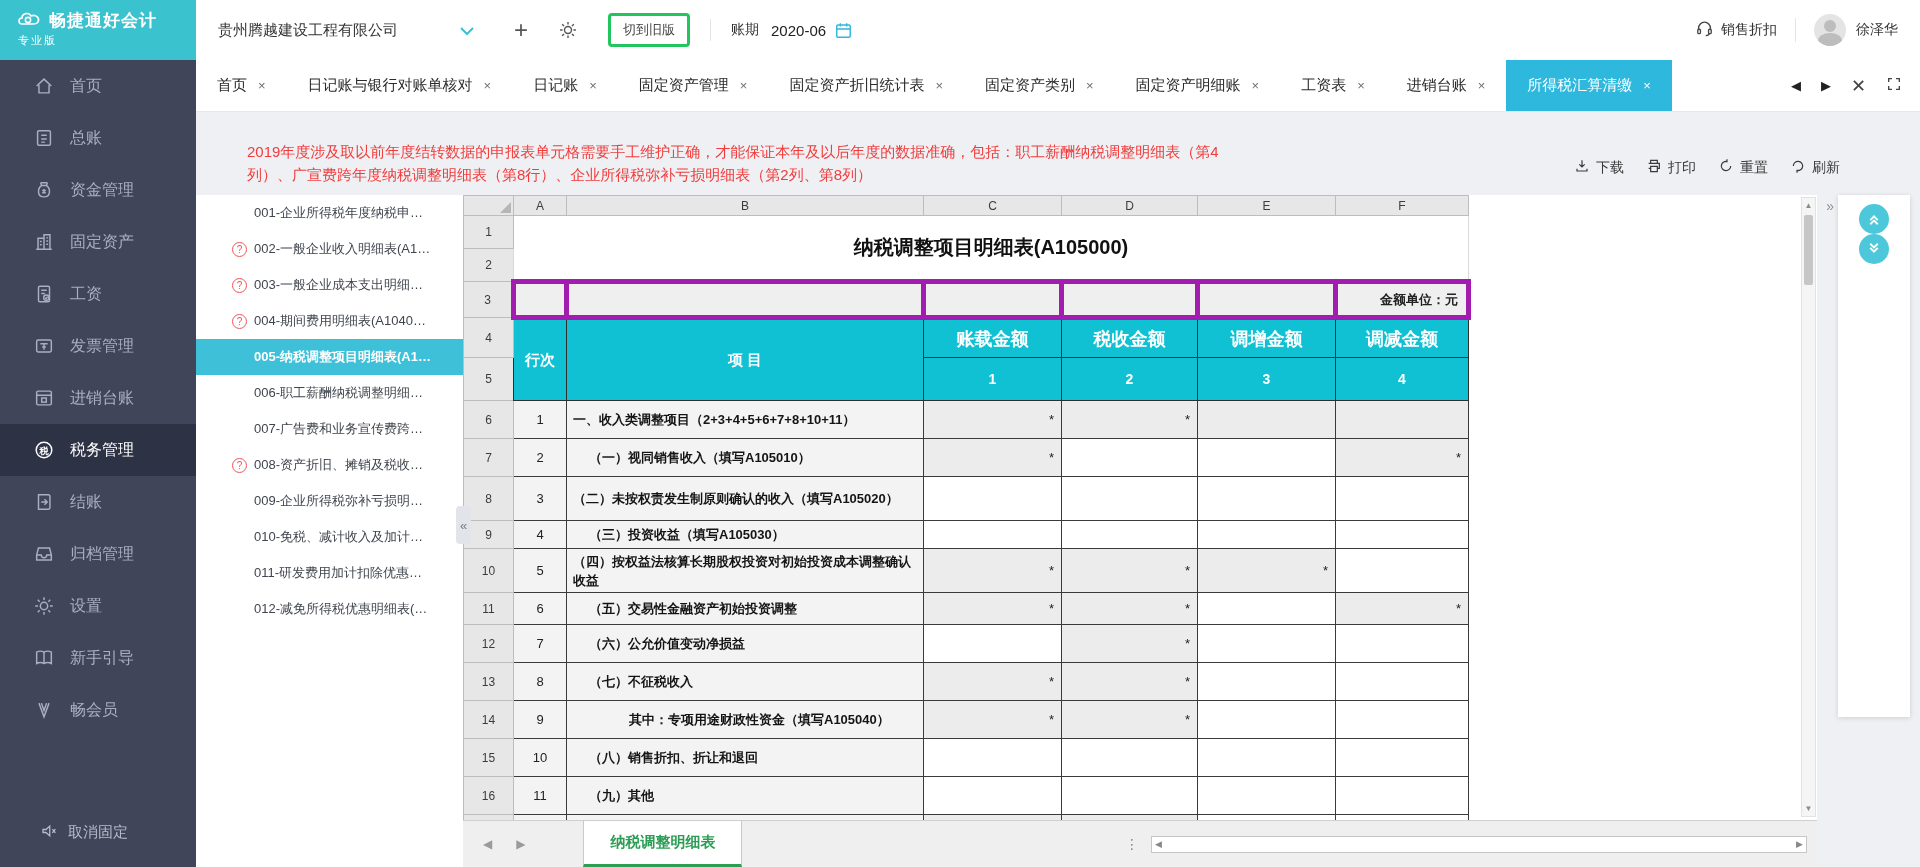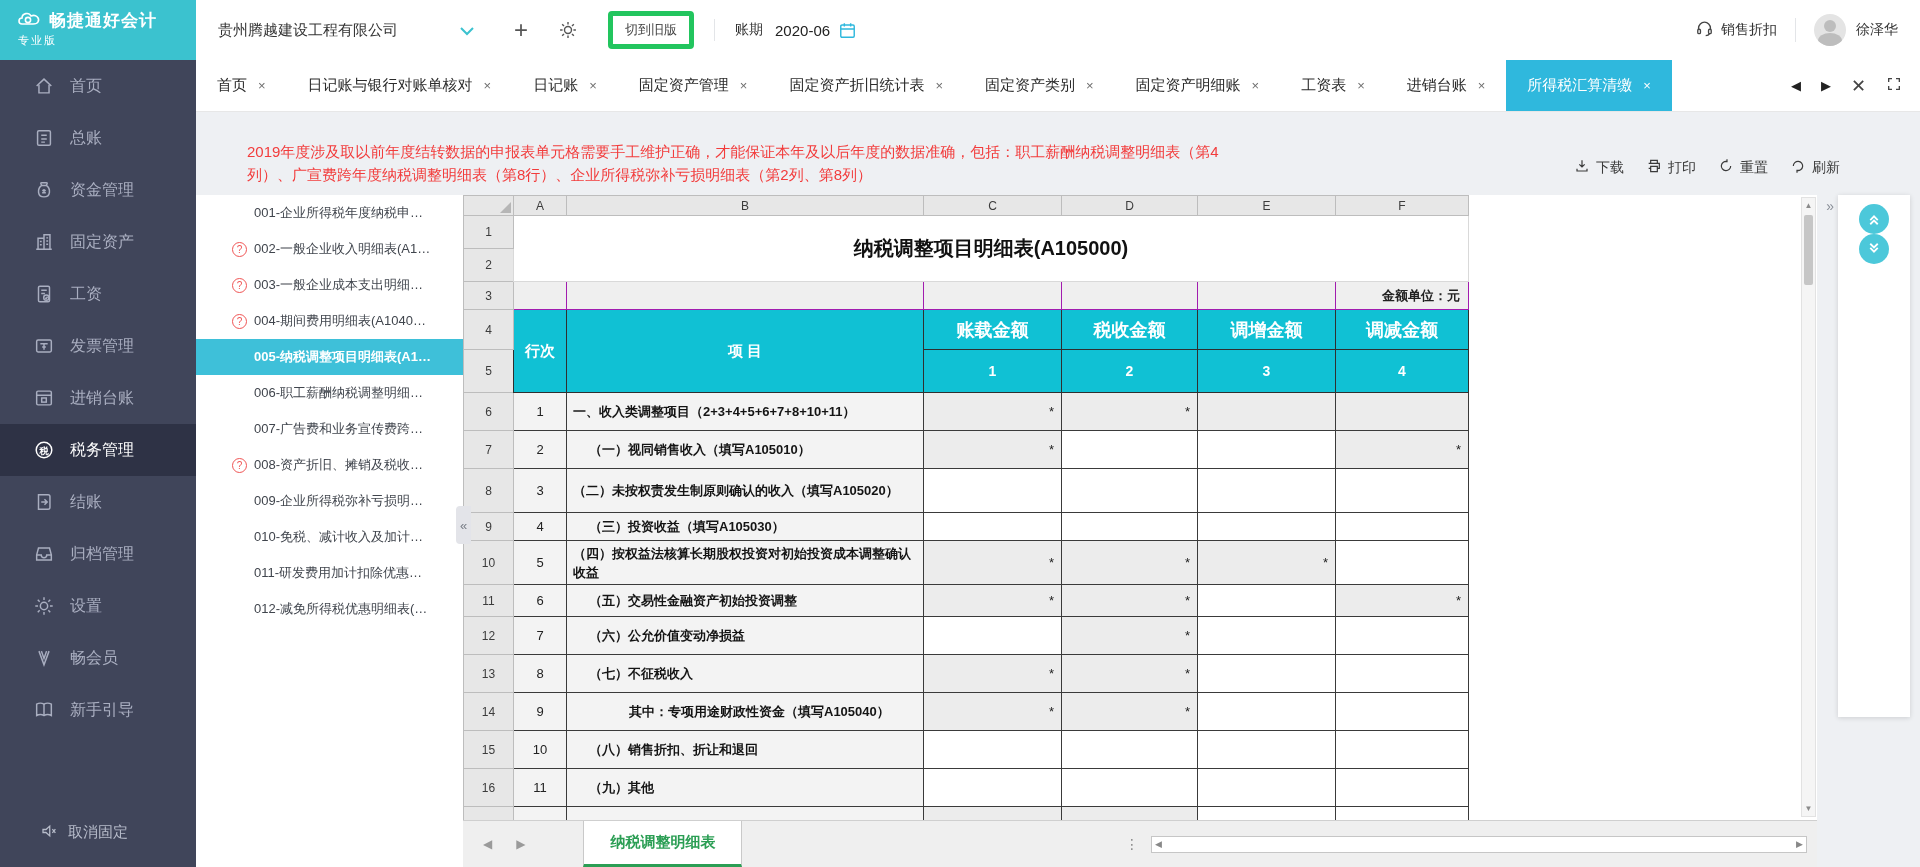--- a/index.html
+++ b/index.html
@@ -11,21 +11,21 @@
   .topbar { position:absolute; top:0; left:0; width:1920px; height:60px; background:#fff; display:flex; z-index:30; }
   .logo-block { width:196px; height:60px; background:#3bc2cf; color:#fff; padding:8px 0 0 16px; position:relative; }
   .logo-row { display:flex; align-items:center; gap:7px; }
   .logo-title { font-size:17px; font-weight:bold; letter-spacing:1px; }
   .logo-sub { font-size:11px; margin:1px 0 0 2px; letter-spacing:2px; }
   .topbar-main { flex:1; display:flex; align-items:center; padding:16px 22px; color:#333; }
   .company { font-size:15px; color:#333; display:flex; align-items:center; cursor:pointer; }
   .company-chevron { margin-left:62px; }
   .tb-plus { font-size:24px; color:#555; margin-left:40px; font-weight:400; }
   .tb-gear { margin-left:30px; display:flex; }
-  .btn-oldver { margin-left:30px; border:5px solid #22c55e; border-radius:4px; padding:5px 12px; font-size:13px; color:#444; background:#fff; }
+  .btn-oldver { margin-left:30px; border:3px solid #22c55e; border-radius:4px; padding:5px 12px; font-size:13px; color:#444; background:#fff; }
   .tb-div { width:1px; height:22px; background:#e3e5e8; margin:0 20px; }
   .period-label { font-size:14px; color:#333; }
   .period-value { font-size:15px; color:#222; margin-left:12px; }
   .tb-cal { margin-left:8px; display:flex; }
   .topbar-right { margin-left:auto; display:flex; align-items:center; }
   .support { display:flex; align-items:center; gap:7px; font-size:14px; color:#333; }
   .tb-div2 { width:1px; height:24px; background:#e3e5e8; margin:0 18px; }
   .avatar { width:32px; height:32px; border-radius:50%; background:#e4e4e4; position:relative; overflow:hidden; }
   .avatar::before { content:""; position:absolute; left:10px; top:6px; width:12px; height:12px; border-radius:50%; background:#bdbdbd; }
   .avatar::after { content:""; position:absolute; left:4px; top:19px; width:24px; height:16px; border-radius:50% 50% 0 0; background:#bdbdbd; }
@@ -65,21 +65,21 @@
 
   
   .sheet { position:absolute; left:463px; top:195px; right:103px; bottom:0; background:#fff; z-index:3; }
   .grid-clip { position:absolute; left:0; top:0; width:1010px; height:625px; overflow:hidden; }
   table.grid { border-collapse:collapse; table-layout:fixed; width:1005px; }
   .grid th, .grid td { overflow:hidden; }
   .rowhead, .colhead { background:#e7e7e7; border:1px solid #bdbdbd; font-weight:normal; color:#3c3c3c; font-size:12px; text-align:center; }
   .corner { position:relative; }
   .corner::after { content:""; position:absolute; right:2px; bottom:2px; border-left:11px solid transparent; border-bottom:11px solid #b6b6b6; }
   td.title-cell { border:1px solid #d9d9d9; text-align:center; font-size:20px; font-weight:bold; color:#111; background:#fff; }
-  td.r3 { background:#efefef; border:1px solid #a21caf; height:28px; }
+  td.r3 { background:#efefef; border:5px solid #a21caf; height:36px; }
   td.r3.unit { text-align:right; font-size:13px; font-weight:bold; color:#222; padding-right:8px; }
   td.h { background:#10c1d4; color:#fff; font-weight:bold; text-align:center; border:1px solid #2f2f2f; }
   td.h.big { font-size:15px; }
   td.h.lbl { font-size:18px; }
   td.h.num { font-size:14px; }
   td.a-cell { background:#f3f3f3; border:1px solid #3a3a3a; text-align:center; font-size:13px; color:#222; }
   td.b-cell { background:#f3f3f3; border:1px solid #3a3a3a; font-size:13px; font-weight:bold; color:#141414; line-height:19px; padding:2px 4px 2px 6px; }
   td.b-cell.ind1 { padding-left:22px; }
   td.b-cell.ind2 { padding-left:62px; }
   td.v-cell { background:#fff; border:1px solid #3a3a3a; text-align:right; vertical-align:middle; padding-right:7px; font-size:13px; color:#222; }
@@ -325,34 +325,34 @@
             <svg width="22" height="22" viewBox="0 0 24 24" fill="none" stroke="currentColor" stroke-width="1.6">
               <circle cx="12" cy="12" r="4"></circle>
               <path d="M12 2.5 V5.5 M12 18.5 V21.5 M2.5 12 H5.5 M18.5 12 H21.5 M5.2 5.2 L7.3 7.3 M16.7 16.7 L18.8 18.8 M5.2 18.8 L7.3 16.7 M16.7 7.3 L18.8 5.2"></path>
             </svg>
           </span>
           <span>设置</span>
         </div>
         <div class="nav-item">
           <span style="display: flex;">
             <svg width="22" height="22" viewBox="0 0 24 24" fill="none" stroke="currentColor" stroke-width="1.6">
+              <path d="M4 5.5 Q8 3.5 12 5.5 Q16 3.5 20 5.5 V18 Q16 16 12 18 Q8 16 4 18 Z"></path>
+              <path d="M12 5.5 V18"></path>
+            </svg>
+          </span>
+          <span>新手引导</span>
+        </div>
+        <div class="nav-item">
+          <span style="display: flex;">
+            <svg width="22" height="22" viewBox="0 0 24 24" fill="none" stroke="currentColor" stroke-width="1.6">
               <path d="M6.5 4.5 L12 19.5 L17.5 4.5"></path>
               <path d="M9.2 4.5 L12 12.5 L14.8 4.5"></path>
             </svg>
           </span>
           <span>畅会员</span>
-        </div>
-        <div class="nav-item">
-          <span style="display: flex;">
-            <svg width="22" height="22" viewBox="0 0 24 24" fill="none" stroke="currentColor" stroke-width="1.6">
-              <path d="M4 5.5 Q8 3.5 12 5.5 Q16 3.5 20 5.5 V18 Q16 16 12 18 Q8 16 4 18 Z"></path>
-              <path d="M12 5.5 V18"></path>
-            </svg>
-          </span>
-          <span>新手引导</span>
         </div>
       </div>
     <div class="pin-item">
       <span>
         <svg width="18" height="18" viewBox="0 0 24 24" fill="none" stroke="#b7bcca" stroke-width="1.7">
           <path d="M4 10 V14 H8 L13 18.5 V5.5 L8 10 Z"></path>
             <path d="M16.5 9.5 L20.5 14.5 M20.5 9.5 L16.5 14.5"></path>
         </svg>
       </span>
       <span>取消固定</span>

